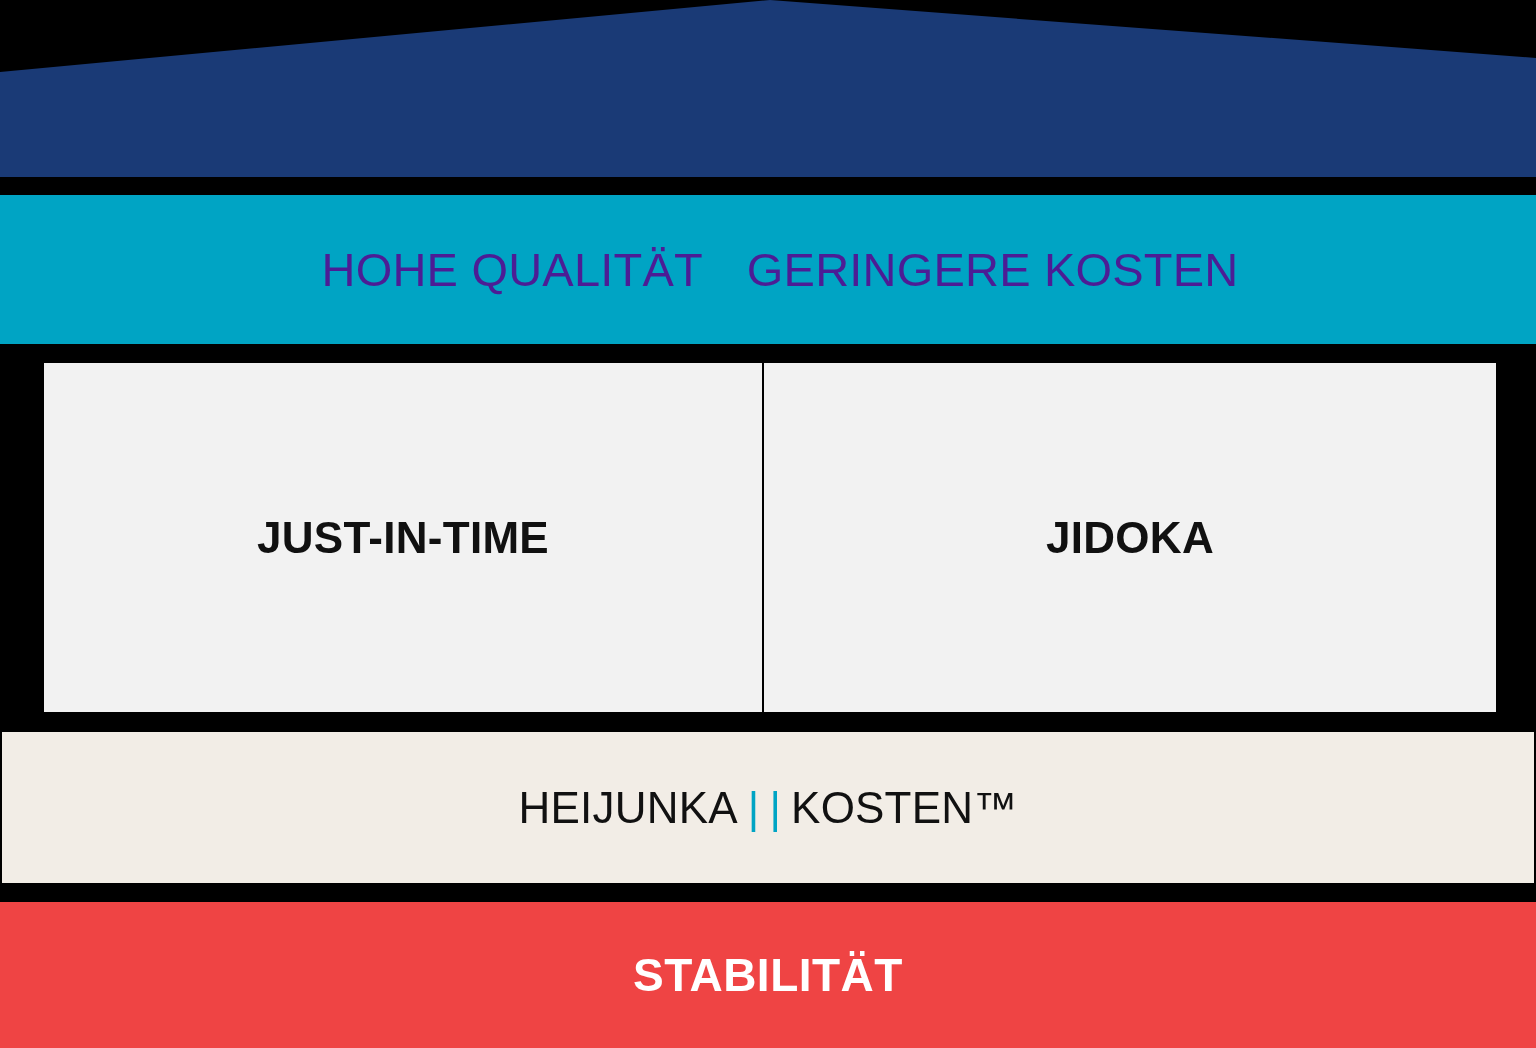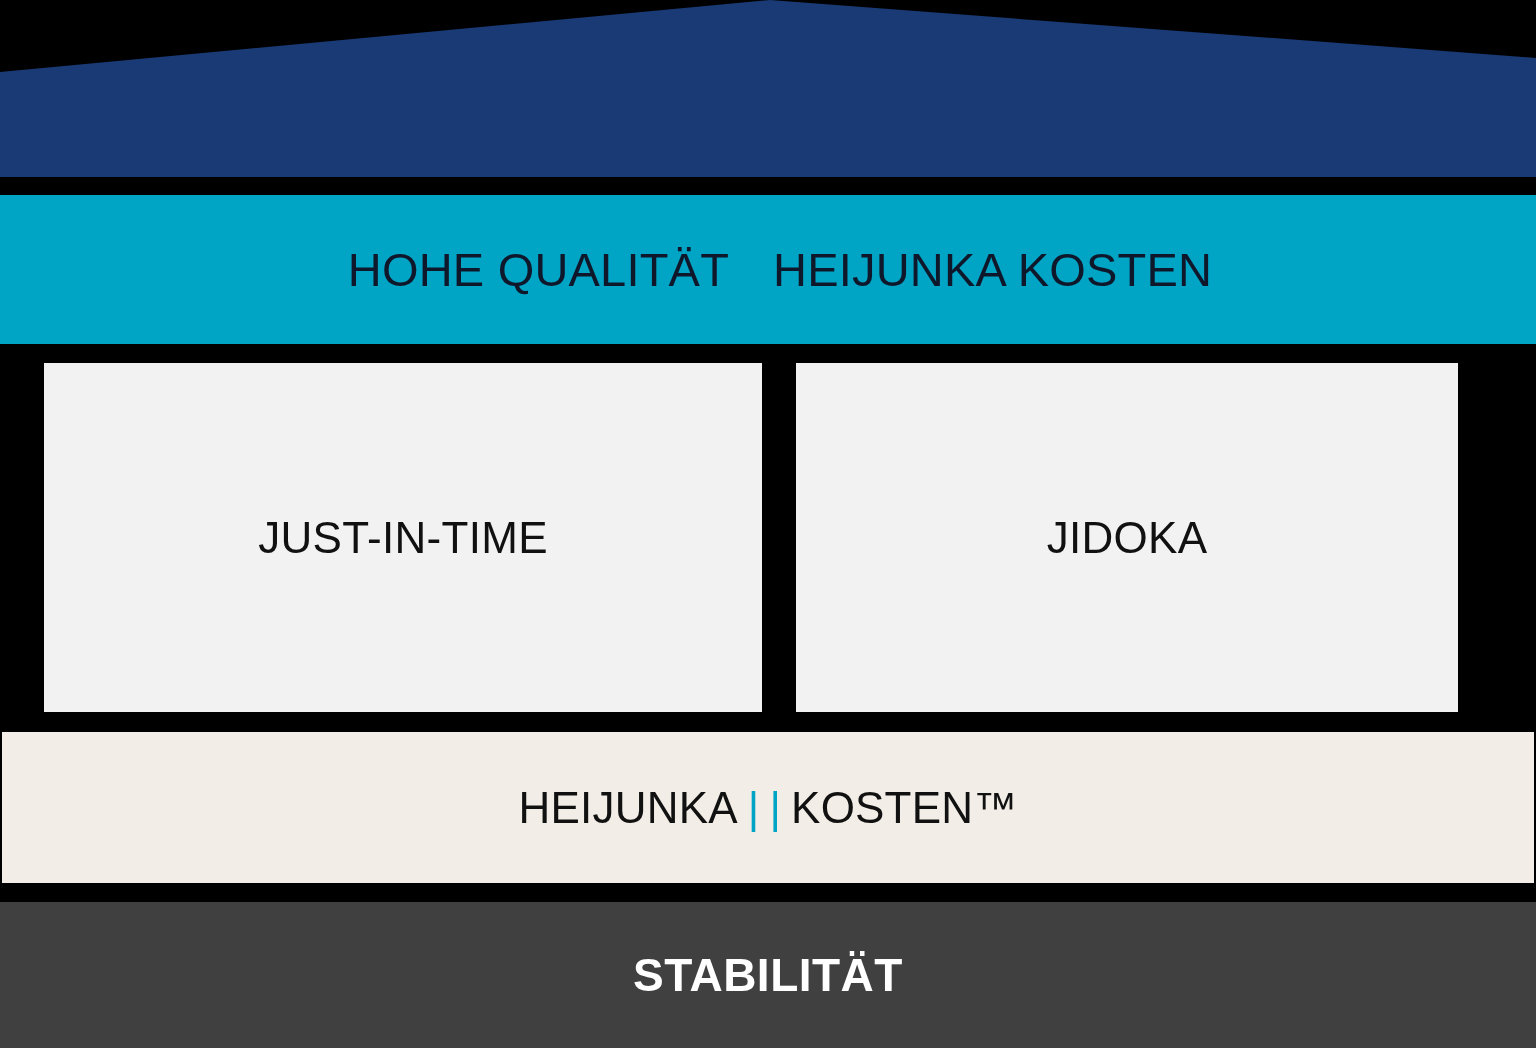--- a/index.html
+++ b/index.html
@@ -49,44 +49,44 @@
     height: 149px;
     background: #00a4c4;
     display: flex;
     align-items: center;
     justify-content: center;
   }
   .goals-inner {
     display: flex;
     align-items: center;
     gap: 44px;
-    color: #0f172a;
+    color: #4c1d95;
     font-size: 47px;
     font-weight: 400;
     letter-spacing: 0.2px;
     white-space: nowrap;
     margin-left: 24px;
   }
 
   
   .pillar {
     position: absolute;
     top: 363px;
     height: 349px;
     background: #f2f2f2;
     display: flex;
     align-items: center;
     justify-content: center;
   }
   .pillar-left  { left: 44px;  width: 718px; }
-  .pillar-right { left: 796px; width: 662px; }
+  .pillar-right { left: 764px; width: 732px; }
   .pillar-label {
     color: #111111;
     font-size: 44px;
-    font-weight: 400;
+    font-weight: 700;
     letter-spacing: 0.3px;
     white-space: nowrap;
   }
 
   
   .foundation-band {
     position: absolute;
     left: 2px;
     top: 732px;
     width: 1532px;
@@ -111,21 +111,21 @@
     font-weight: 400;
   }
 
   
   .stability-band {
     position: absolute;
     left: 0;
     top: 902px;
     width: 1536px;
     height: 146px;
-    background: #404040;
+    background: #ef4444;
     display: flex;
     align-items: center;
     justify-content: center;
   }
   .stability-label {
     color: #ffffff;
     font-size: 46px;
     font-weight: bold;
     letter-spacing: 0.5px;
     white-space: nowrap;
@@ -134,21 +134,21 @@
 </head>
 <body>
 
 <div id="stage">
 
   <div class="roof"></div>
 
   <div class="goals-band">
     <div class="goals-inner">
       <span>HOHE QUALITÄT</span>
-      <span>HEIJUNKA KOSTEN</span>
+      <span>GERINGERE KOSTEN</span>
     </div>
   </div>
 
   <div class="pillar pillar-left">
     <span class="pillar-label">JUST-IN-TIME</span>
   </div>
   <div class="pillar pillar-right">
     <span class="pillar-label">JIDOKA</span>
   </div>
 

